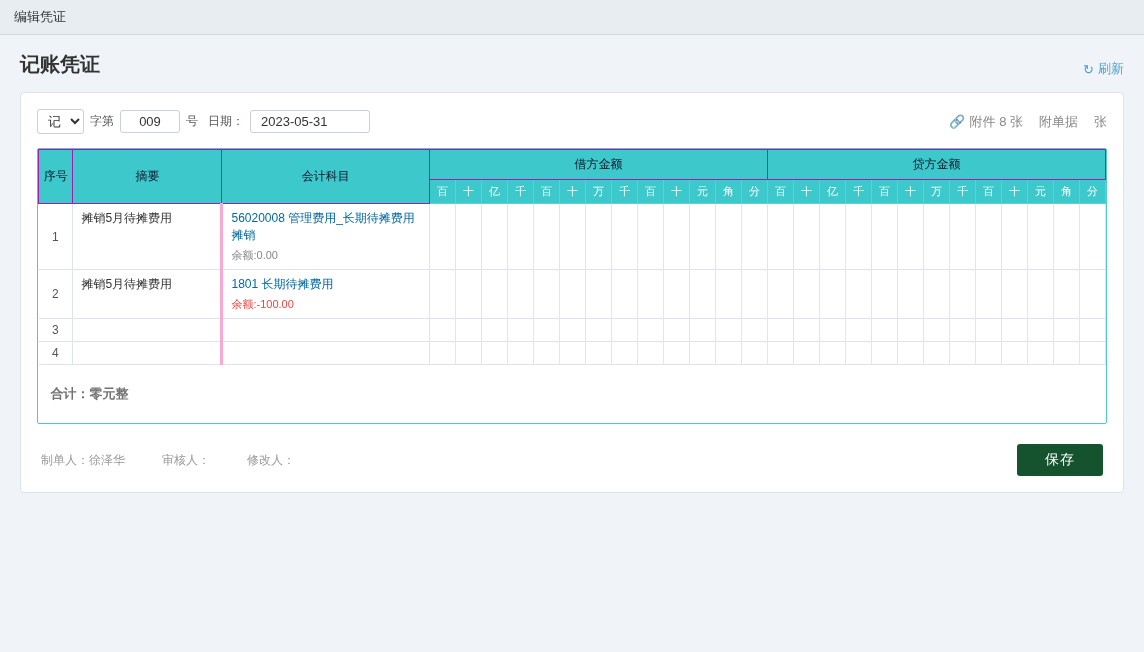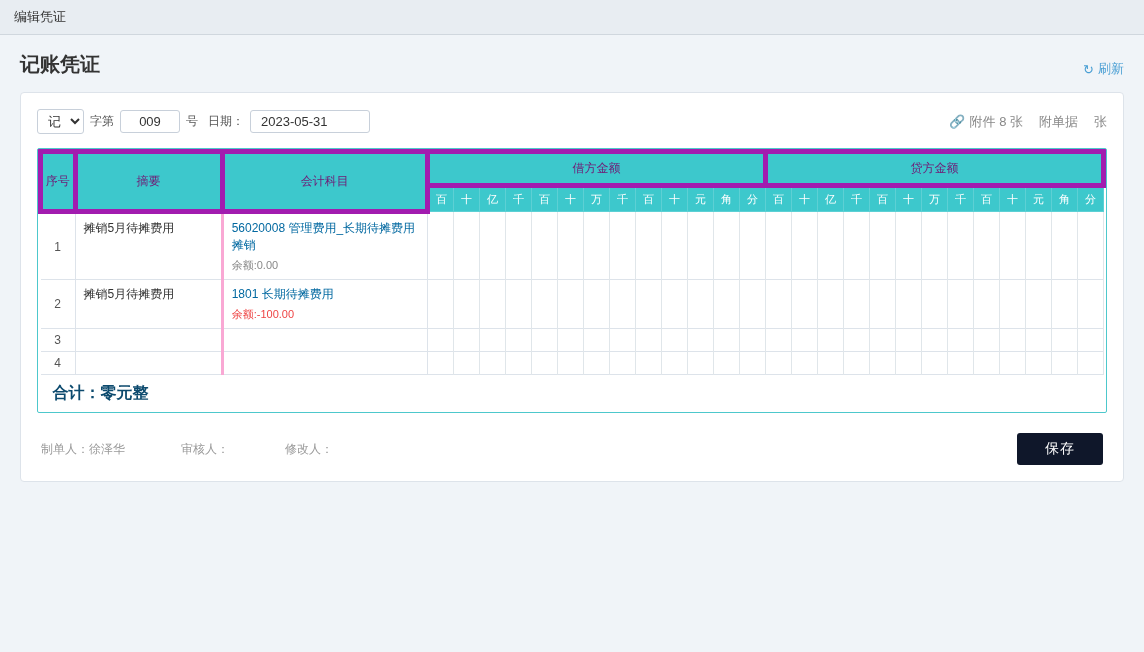--- a/index.html
+++ b/index.html
@@ -109,24 +109,24 @@
       border-radius: 2px;
       overflow: hidden;
     }
     table {
       width: 100%;
       border-collapse: collapse;
       font-size: 12px;
     }
     .table-header-top th {
       background: #3dc8cc;
-      color: #701a75;
+      color: #0f172a;
       text-align: center;
       padding: 6px 2px;
-      border: 5px solid #a21caf;
+      border: 1px solid #a21caf;
       font-weight: normal;
       margin-top: 43px;
     }
     .table-header-sub th {
       background: #3dc8cc;
       color: #fff;
       text-align: center;
       padding: 4px 1px;
       border: 1px solid #5dd0d4;
       font-weight: normal;
@@ -164,41 +164,41 @@
     .account-balance { color: #888; font-size: 11px; margin-top: 4px; }
     .account-balance-negative { color: #e44; font-size: 11px; margin-top: 4px; }
     .td-digit {
       text-align: center;
       vertical-align: middle;
       border-right: 1px solid #e8ecf0;
       padding: 0;
       font-size: 12px;
     }
     .total-row td {
-      padding: 8px 12px;
-      font-size: 16px;
+      padding: 20px 12px;
+      font-size: 13px;
       font-weight: bold;
-      color: #0c4a6e;
+      color: #737373;
       border-top: 1px solid #dde3ea;
     }
     .footer-row {
       display: flex;
       justify-content: space-between;
       align-items: center;
       padding: 12px 4px 0 4px;
       margin-top: 8px;
     }
     .footer-info {
       display: flex;
-      gap: 56px;
+      gap: 37px;
       color: #999;
       font-size: 12px;
     }
     .save-btn {
-      background: #0f172a;
+      background: #14532d;
       color: #fff;
       border: none;
       border-radius: 3px;
       padding: 7px 28px;
       font-size: 14px;
       cursor: pointer;
       letter-spacing: 1px;
     }
     .table-container {
       position: relative;

